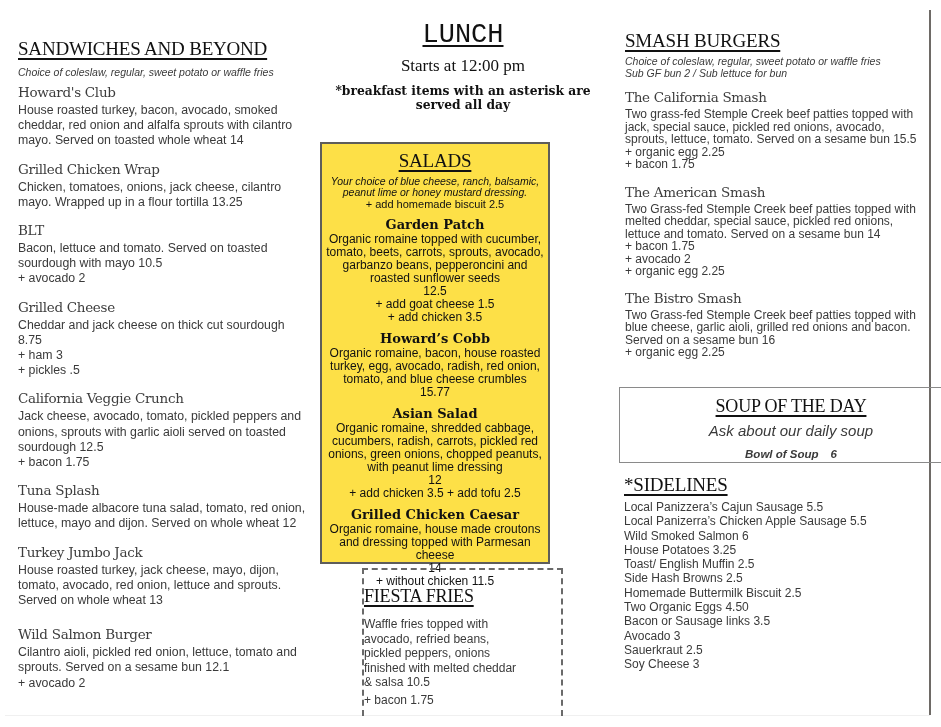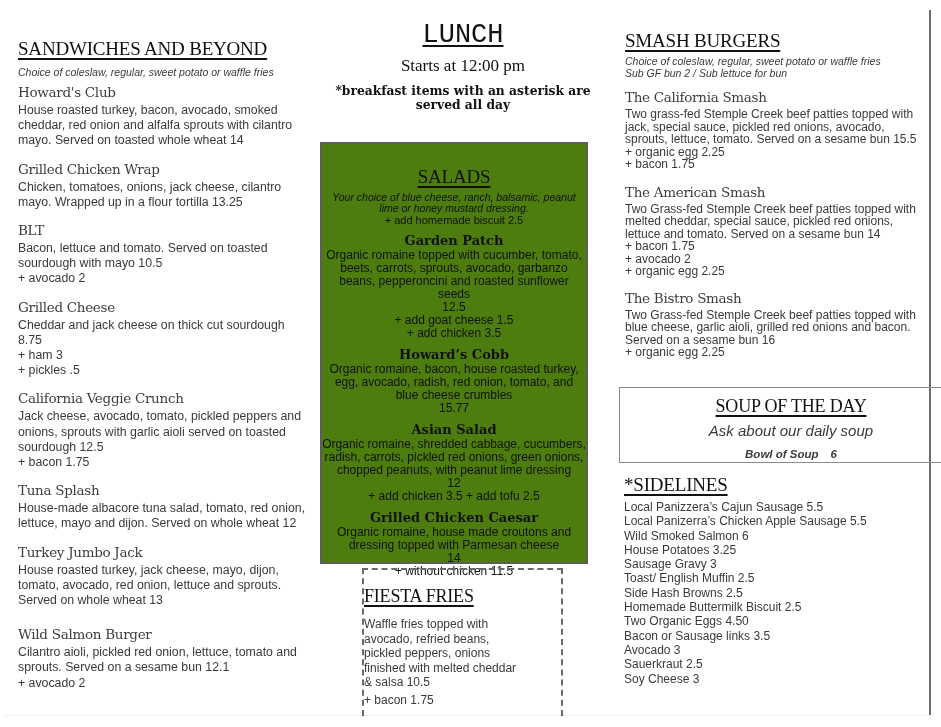--- a/index.html
+++ b/index.html
@@ -19,21 +19,21 @@
   .col-left .item { margin-bottom:12px; }
   .col-left .item-title { margin-bottom:3px; }
 
   
   .center-head { position:absolute; left:318px; top:20px; width:290px; text-align:center; }
   .lunch { font-family:Liberation Mono, monospace; font-size:27px; color:#111; text-decoration:underline; text-decoration-thickness:1.5px; text-underline-offset:3px; }
   .starts { font-family:"Liberation Serif", serif; font-size:17px; color:#111; margin-top:6px; }
   .asterisk-note { font-family:"DejaVu Serif", serif; font-weight:bold; font-size:12.3px; color:#111; line-height:14px; margin-top:8px; }
 
   
-  .salads { position:absolute; left:320px; top:142px; width:268px; height:422px; background:#4d7c0f; border:2px solid #5e5d5a; box-sizing:border-box; text-align:center; color:#111; padding-top:22px; }
+  .salads { position:absolute; left:320px; top:142px; width:230px; height:422px; background:#fde047; border:2px solid #5e5d5a; box-sizing:border-box; text-align:center; color:#111; padding-top:6px; }
   .salads .hdr { font-size:19px; }
   .salads .note { color:#111; font-size:10.5px; line-height:11px; margin-top:4px; }
   .salads .sub { font-size:11px; color:#111; line-height:12px; }
   .salads .s-item { margin-top:7px; }
   .salads .s-title { font-family:"DejaVu Serif", serif; font-weight:bold; font-size:13px; color:#111; margin-bottom:1px; }
   .salads .s-desc { font-size:12px; line-height:13px; color:#111; white-space:pre-line; }
 
   
   .fiesta { position:absolute; left:362px; top:568px; width:201px; height:148px; border-left:2px dashed #6a6a6a; border-right:2px dashed #6a6a6a; border-top:2px dashed #6a6a6a; box-sizing:border-box; text-align:left; }
   .fiesta .hdr { font-size:18px; margin-top:16px; }
@@ -183,21 +183,20 @@
     <div class="note">Ask about our daily soup</div>
     <div class="bowl"><span style="margin-left:0">Bowl of Soup</span><span>6</span></div>
   </section>
 
   <section class="sidelines">
     <div class="hdr">*SIDELINES</div>
     <div class="side-item">Local Panizzera’s Cajun Sausage  5.5</div>
     <div class="side-item">Local Panizerra’s Chicken Apple Sausage 5.5</div>
     <div class="side-item">Wild Smoked Salmon 6</div>
     <div class="side-item">House Potatoes  3.25</div>
-    <div class="side-item">Sausage Gravy  3</div>
     <div class="side-item">Toast/ English Muffin  2.5</div>
     <div class="side-item">Side Hash Browns 2.5</div>
     <div class="side-item">Homemade Buttermilk Biscuit  2.5</div>
     <div class="side-item">Two Organic Eggs  4.50</div>
     <div class="side-item">Bacon or Sausage links  3.5</div>
     <div class="side-item">Avocado  3</div>
     <div class="side-item">Sauerkraut 2.5</div>
     <div class="side-item">Soy Cheese 3</div>
   </section>
 </div>

